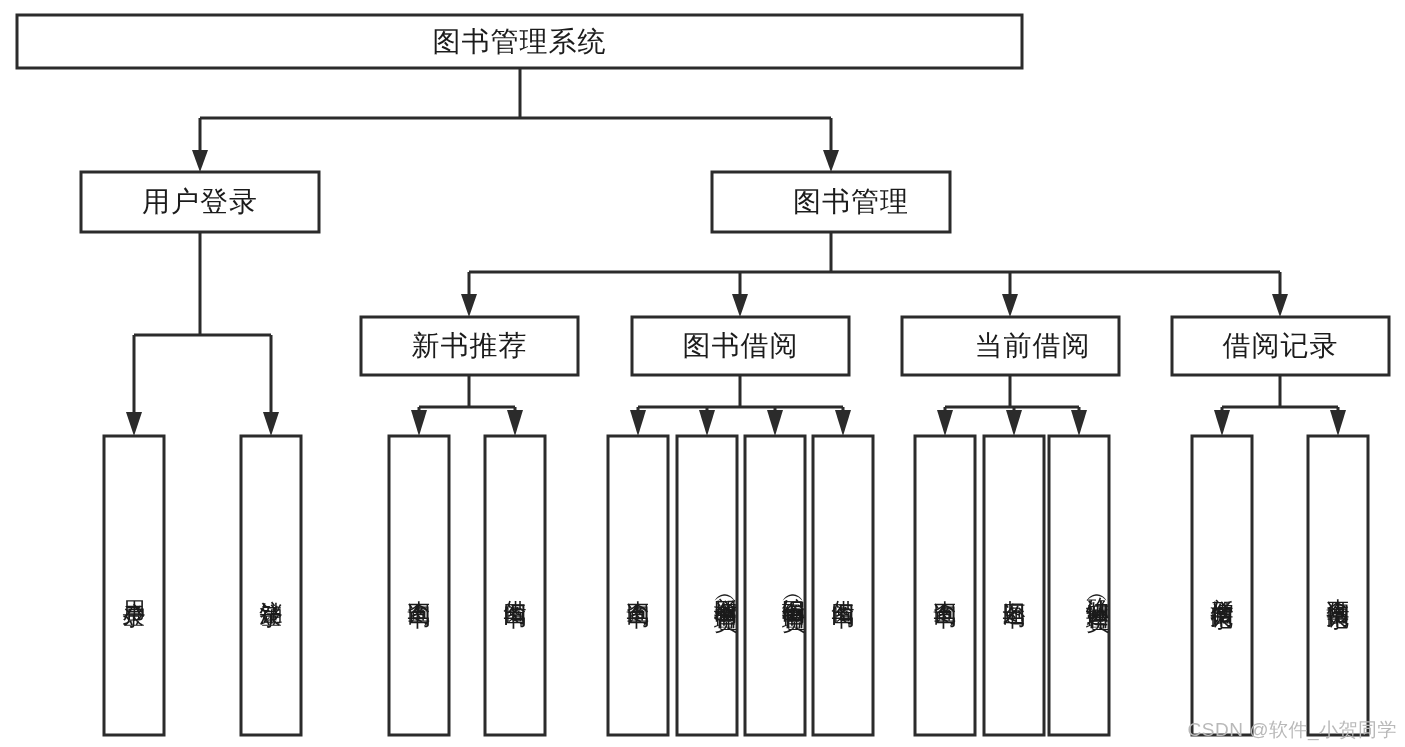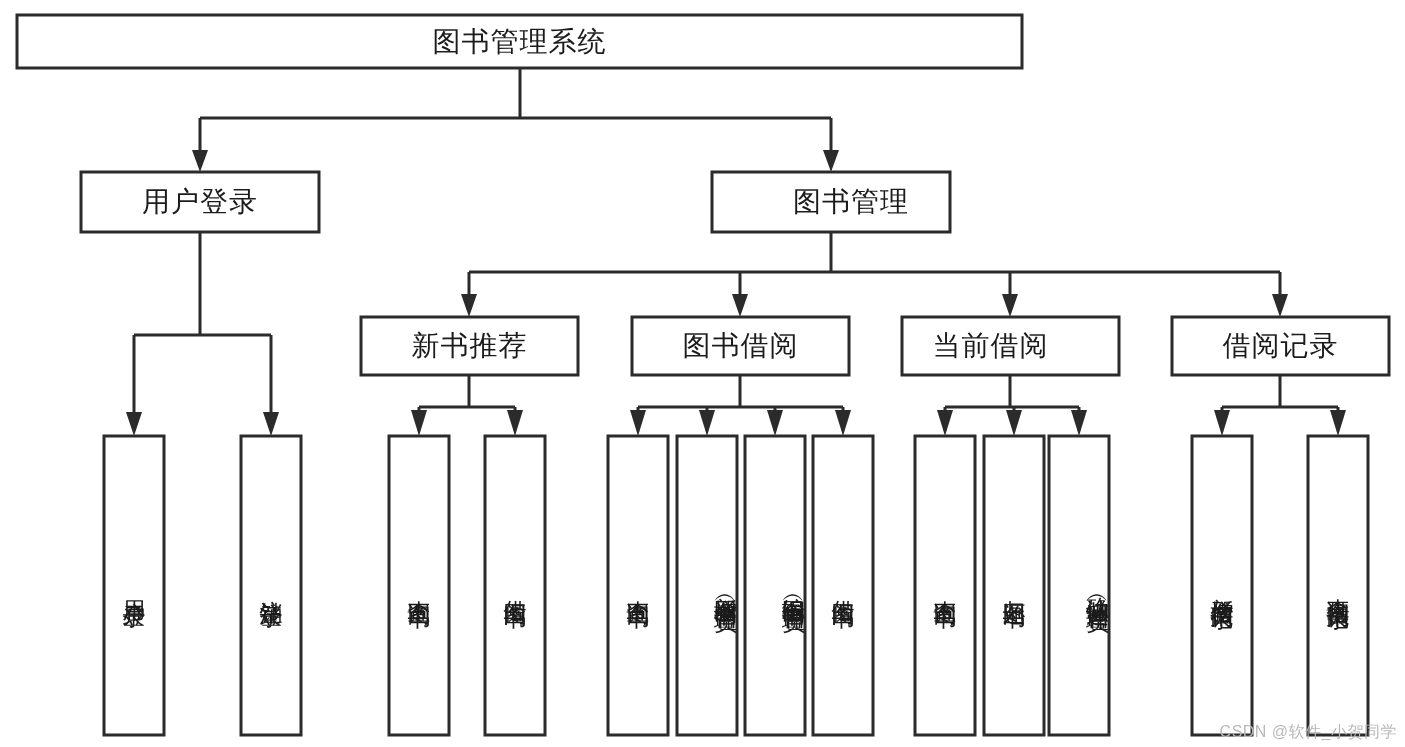--- a/index.html
+++ b/index.html
@@ -66,21 +66,21 @@
     white-space: nowrap;
     pointer-events: none;
   }
   .label-v.center-v {
     align-items: center;
   }
   .watermark {
     position: absolute;
     right: 8px;
     bottom: 4px;
-    font-size: 16px;
+    font-size: 19px;
     color: #b9b9b9;
     letter-spacing: 0.5px;
     white-space: nowrap;
   }
 </style>
 </head>
 <body>
 
 <div id="diagram-root">
 
@@ -151,21 +151,21 @@
     <polygon class="arrow-head" points="1330,410 1346,410 1338,436"></polygon>
   </svg>
 
   <div class="label-h" style="left:17px; top:15px; width:1005px; height:53px;">图书管理系统</div>
 
   <div class="label-h" style="left:81px; top:172px; width:238px; height:60px;">用户登录</div>
   <div class="label-h" style="left:712px; top:172px; width:278px; height:60px;">图书管理</div>
 
   <div class="label-h" style="left:361px; top:317px; width:217px; height:58px;border-radius:16px;">新书推荐</div>
   <div class="label-h" style="left:632px; top:317px; width:217px; height:58px;text-align:right;">图书借阅</div>
-  <div class="label-h" style="left:882px; top:317px; width:217px; height:58px;">当前借阅</div>
+  <div class="label-h" style="left:924px; top:317px; width:217px; height:58px;">当前借阅</div>
   <div class="label-h" style="left:1172px; top:317px; width:217px; height:58px;">借阅记录</div>
 
   <div class="label-v center-v" style="left:104px; top:436px; width:60px; height:299px;">用户登录</div>
   <div class="label-v center-v" style="left:241px; top:436px; width:60px; height:299px;">注销登录</div>
 
   <div class="label-v center-v" style="left:389px; top:436px; width:60px; height:299px;">查询图书</div>
   <div class="label-v center-v" style="left:485px; top:436px; width:60px; height:299px;">借阅图书</div>
 
   <div class="label-v center-v" style="left:608px; top:436px; width:60px; height:299px;">查询图书</div>
   <div class="label-v" style="left:677px; top:441px; width:60px; height:294px;">新增图书（管理员）</div>

